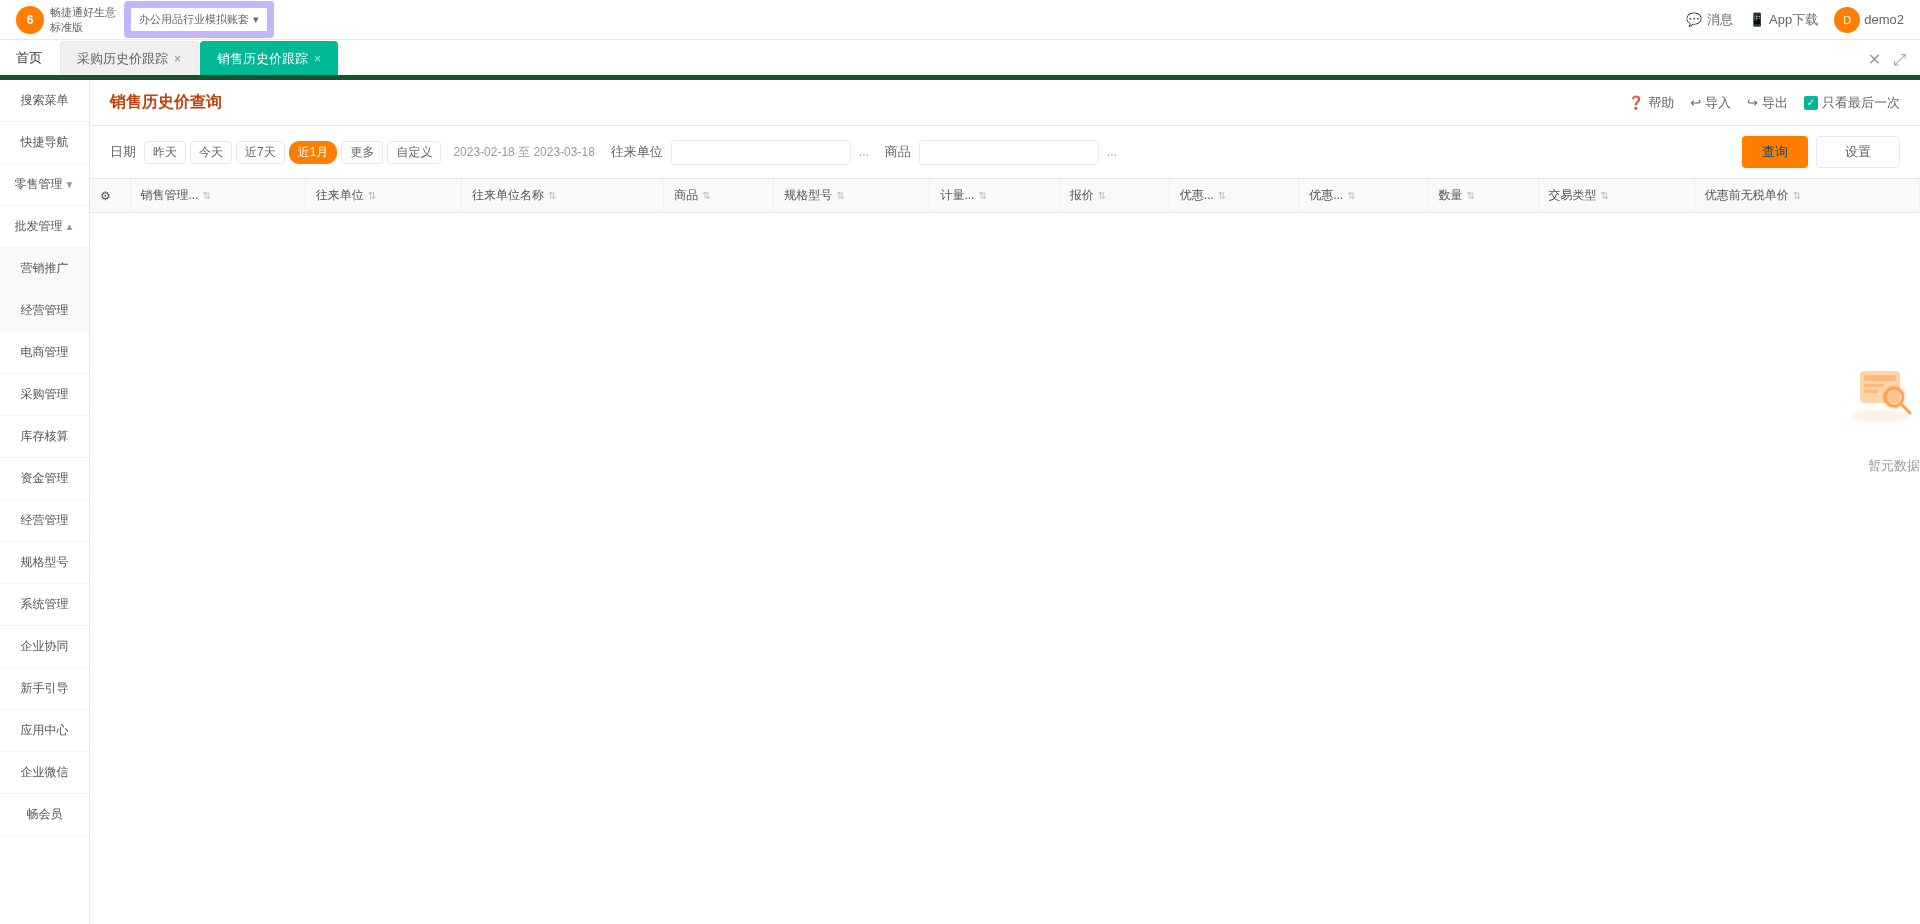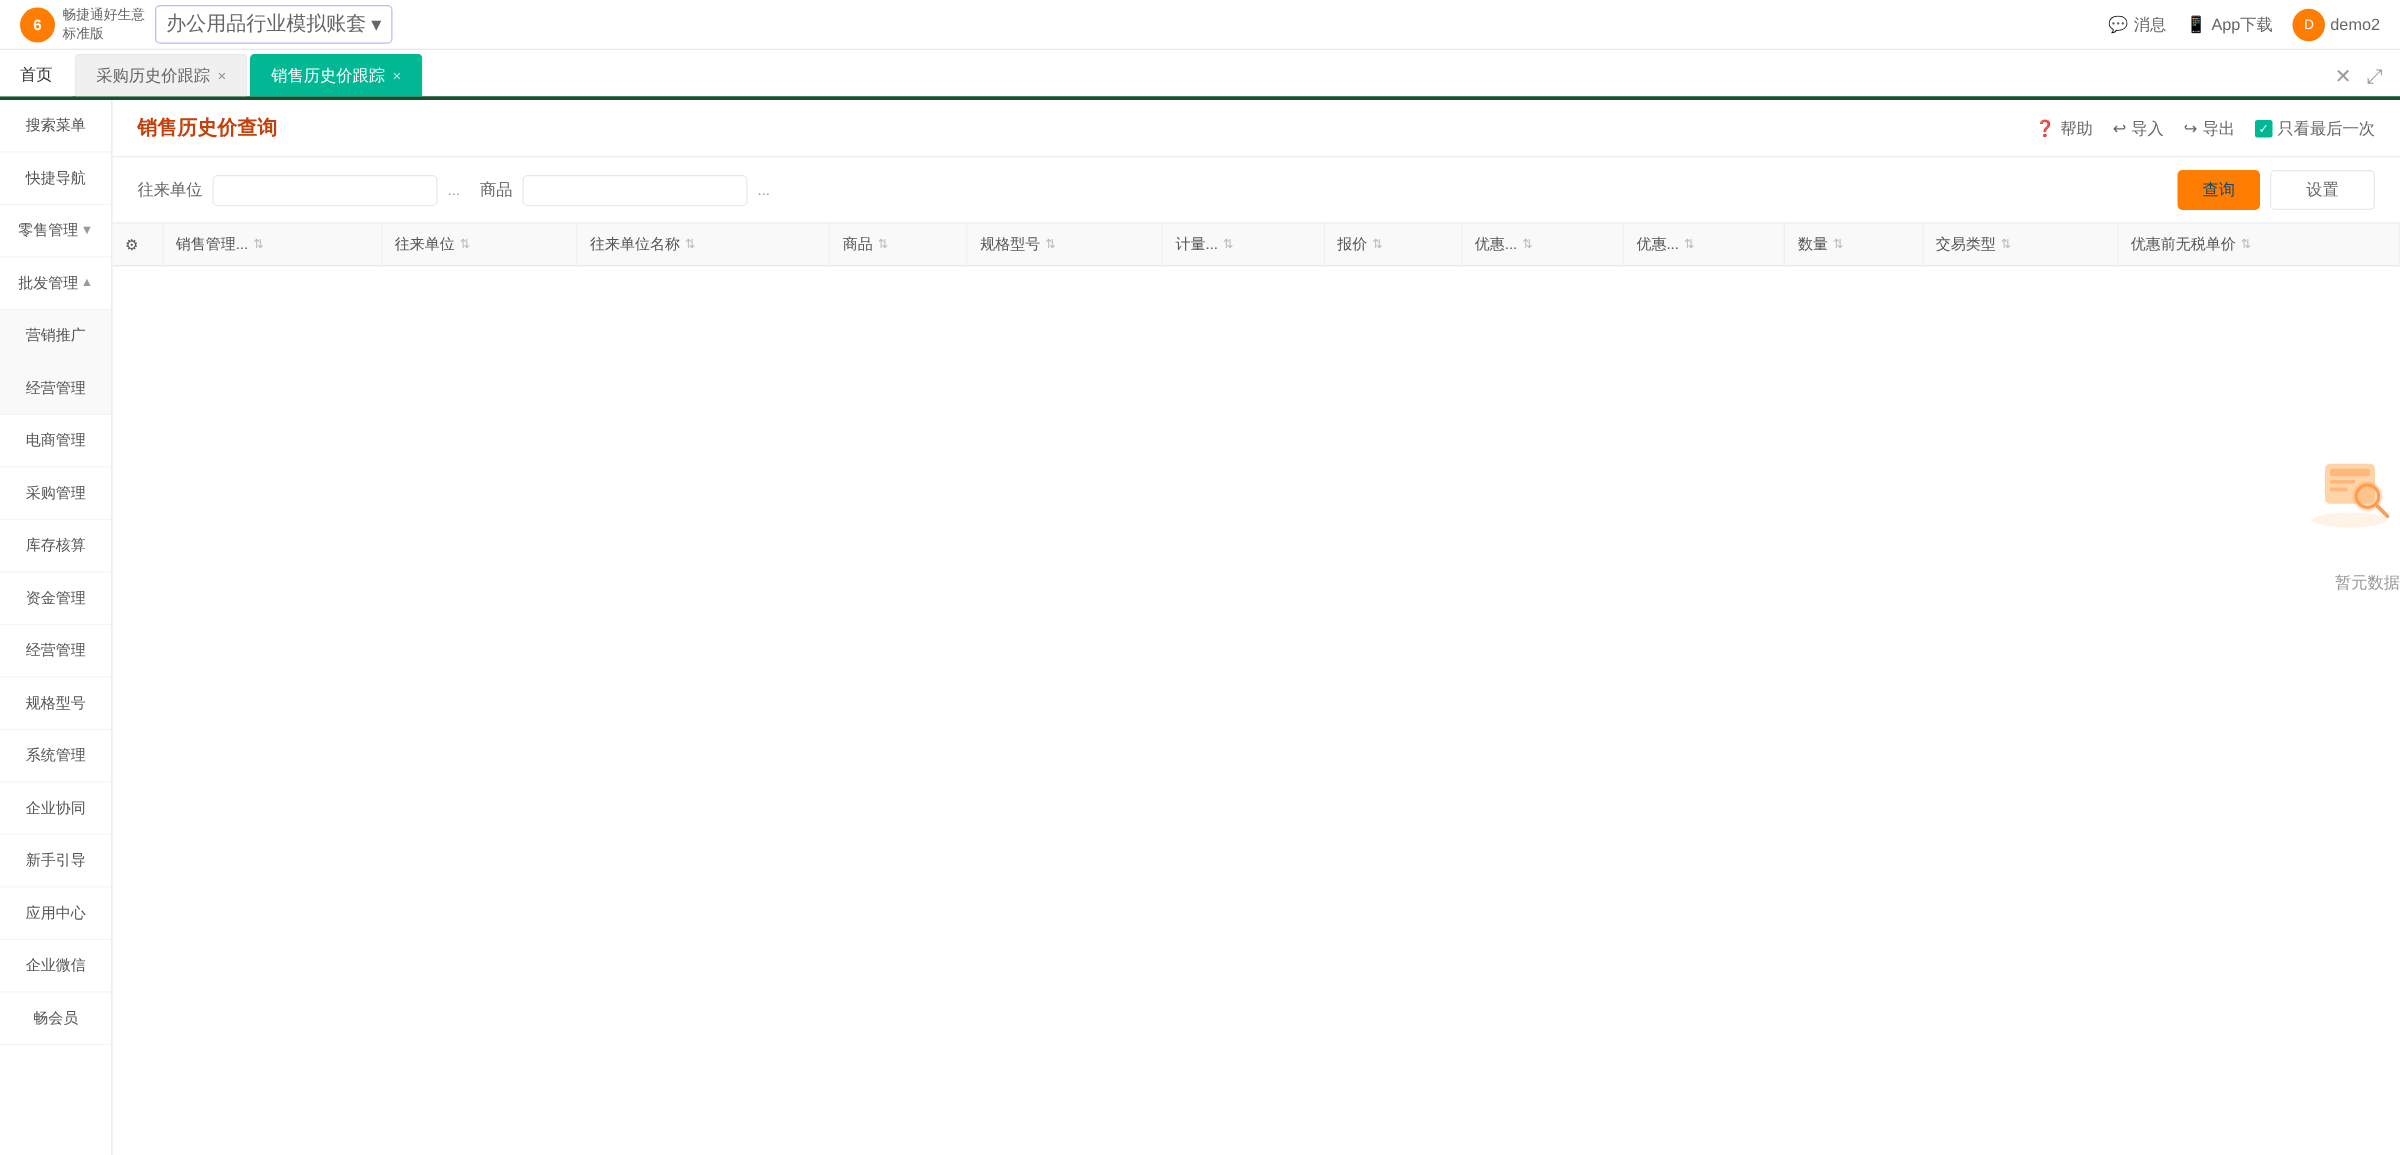--- a/index.html
+++ b/index.html
@@ -4,27 +4,27 @@
   <style>
     * { margin: 0; padding: 0; box-sizing: border-box; }
     body { font-family: 'Microsoft YaHei', Arial, sans-serif; font-size: 13px; background: #f5f5f5; color: #333; width: 1920px; height: 924px; overflow: hidden; display: flex; flex-direction: column; }
 
     
     .top-bar { height: 40px; background: #fff; display: flex; align-items: center; justify-content: space-between; padding: 0 16px; border-bottom: 1px solid #e8e8e8; flex-shrink: 0; }
     .top-bar-left { display: flex; align-items: center; gap: 8px; }
     .logo-area { display: flex; align-items: center; gap: 6px; }
     .logo-icon { width: 28px; height: 28px; background: #ff7d00; border-radius: 50%; display: flex; align-items: center; justify-content: center; color: #fff; font-size: 12px; font-weight: bold; }
     .logo-text { font-size: 11px; color: #666; line-height: 1.3; }
-    .app-selector { display: flex; align-items: center; gap: 4px; color: #666; font-size: 16px; cursor: pointer; padding: 4px 8px; border: 1px solid #c4b5fd; border-radius: 4px; }
+    .app-selector { display: flex; align-items: center; gap: 4px; color: #666; font-size: 11px; cursor: pointer; padding: 4px 8px; border: 7px solid #c4b5fd; border-radius: 4px; }
     .top-bar-right { display: flex; align-items: center; gap: 16px; color: #666; font-size: 13px; }
     .top-bar-right-item { display: flex; align-items: center; gap: 4px; cursor: pointer; }
     .avatar { width: 26px; height: 26px; background: #ff7d00; border-radius: 50%; display: flex; align-items: center; justify-content: center; color: #fff; font-size: 11px; }
 
     
-    .tab-bar { height: 40px; background: #fff; display: flex; align-items: flex-end; padding: 0 0 0 0; border-bottom: 3px solid #14532d; flex-shrink: 0; gap: 2px; }
+    .tab-bar { height: 40px; background: #fff; display: flex; align-items: flex-end; padding: 0 0 0 0; border-bottom: 5px solid #14532d; flex-shrink: 0; gap: 2px; }
     .tab { height: 34px; display: flex; align-items: center; padding: 0 16px; font-size: 13px; cursor: pointer; border-radius: 4px 4px 0 0; gap: 6px; color: #666; background: #f0f0f0; border: 1px solid #e8e8e8; border-bottom: none; }
     .tab.active { background: #00b893; color: #fff; border-color: #00b893; }
     .tab.home { background: #fff; color: #333; border: none; }
     .tab-close { font-size: 12px; color: inherit; opacity: 0.7; cursor: pointer; }
     .tab-bar-actions { margin-left: auto; display: flex; align-items: center; gap: 8px; padding-right: 12px; padding-bottom: 4px; }
     .tab-action-btn { background: none; border: none; cursor: pointer; color: #999; font-size: 16px; padding: 2px; }
 
     
     .main { display: flex; flex: 1; overflow: hidden; }
 
@@ -205,20 +205,32 @@
           <span>导出</span>
         </span>
         <label class="checkbox-label">
           <div class="checkbox-green">✓</div>
           <span>只看最后一次</span>
         </label>
       </div>
     </div>
 
     <div class="filter-bar">
+      <div class="filter-group">
+        <span class="filter-label">日期</span>
+        <div class="date-btns">
+          <button class="date-btn">昨天</button>
+          <button class="date-btn">今天</button>
+          <button class="date-btn">近7天</button>
+          <button class="date-btn active">近1月</button>
+          <button class="date-btn">更多</button>
+          <button class="date-btn">自定义</button>
+        </div>
+        <span class="date-range">2023-02-18 至 2023-03-18</span>
+      </div>
 
       <div class="filter-group">
         <span class="filter-label">往来单位</span>
         <div class="filter-input">
           <input type="text" style="width: 180px;">
           <span class="dots">...</span>
         </div>
       </div>
 
       <div class="filter-group">

